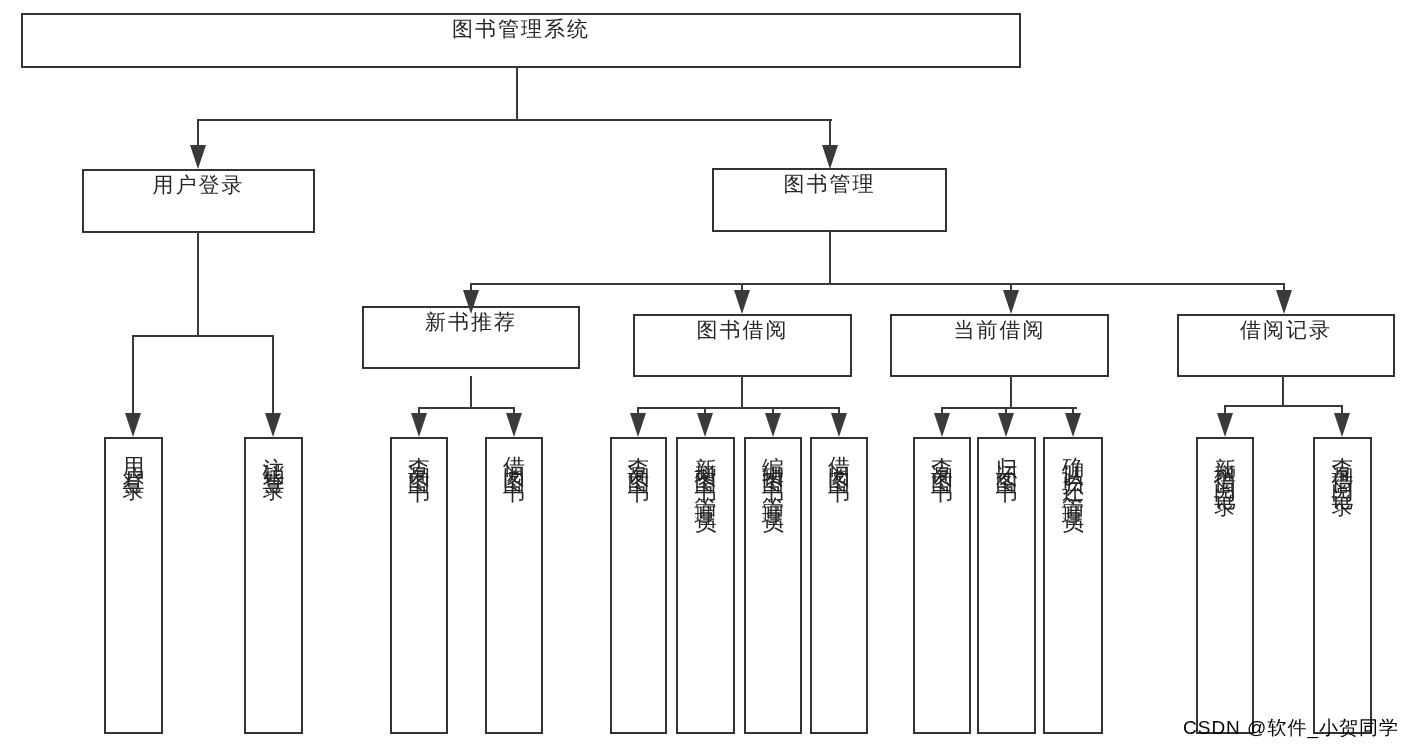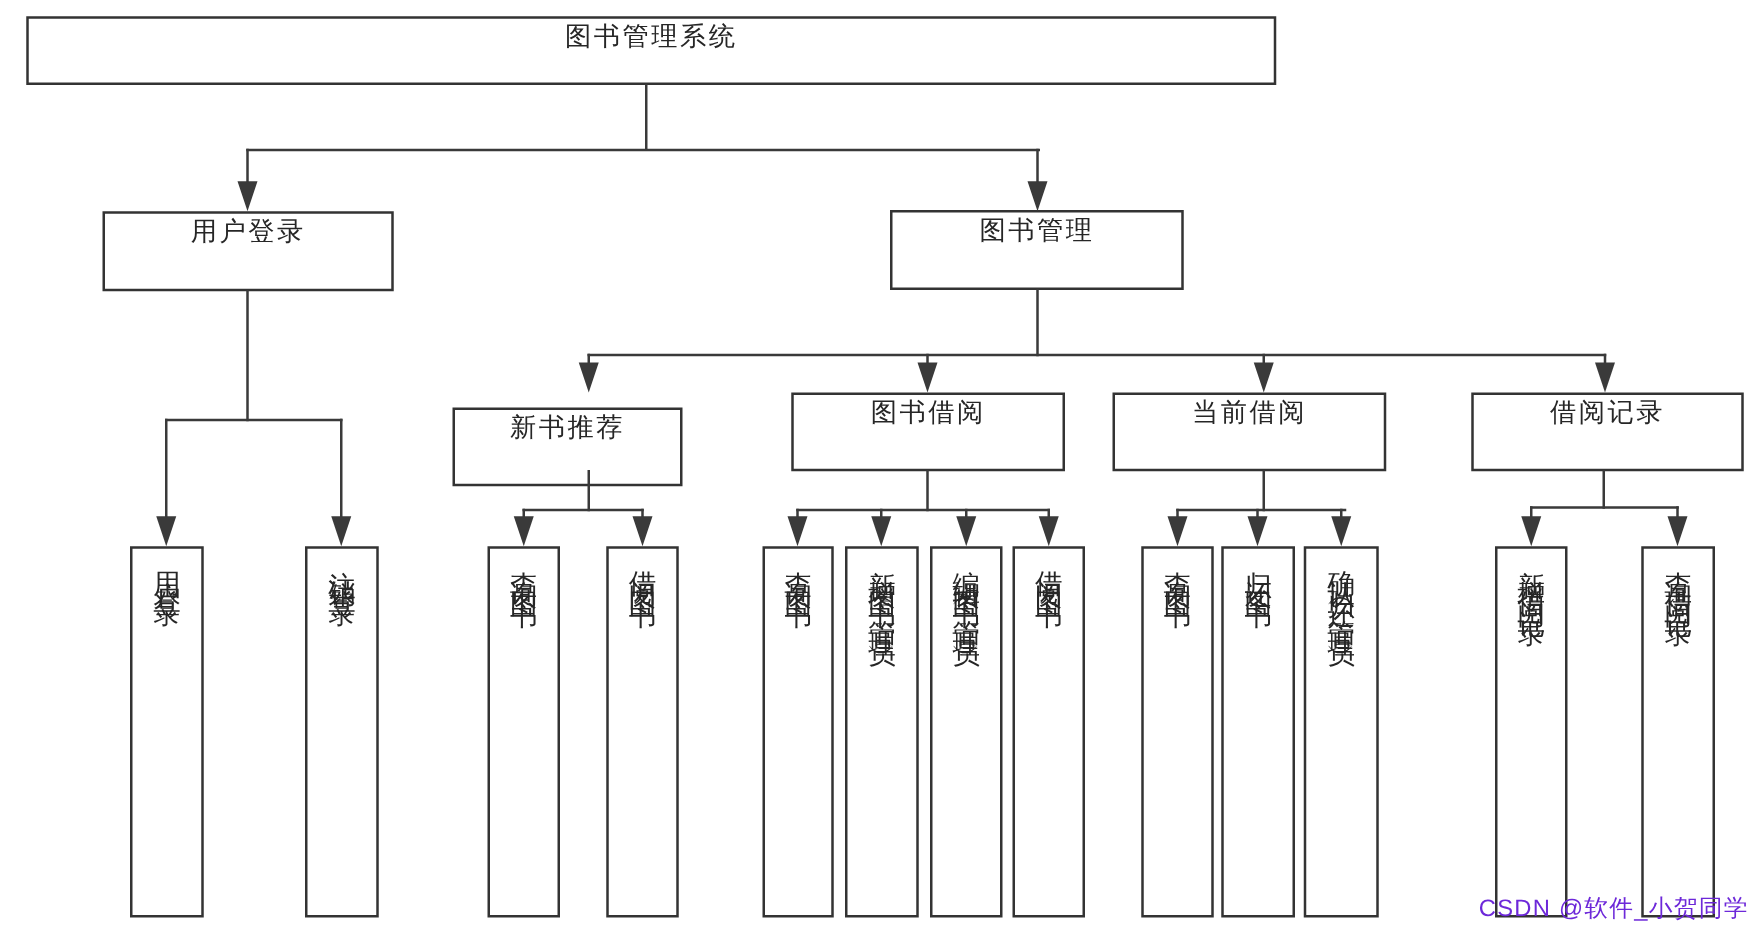--- a/index.html
+++ b/index.html
@@ -43,42 +43,42 @@
     border-left: 8px solid transparent;
     border-right: 8px solid transparent;
     border-top: 24px solid #3a3a3a;
   }
   .watermark {
     position: absolute;
     left: 1183px;
     top: 716px;
     font-size: 19px;
     line-height: 24px;
-    color: #6d28d9;
+    color: #000000;
     letter-spacing: 1px;
     white-space: nowrap;
   }
 </style>
 </head>
 <body>
 
 <div class="canvas">
 
   <div class="box" style="left:21px;top:13px;width:1000px;height:55px">
     <span class="hlabel">图书管理系统</span>
   </div>
 
   <div class="box lvl" style="left:82px;top:169px;width:233px;height:64px">
     <span class="hlabel">用户登录</span>
   </div>
   <div class="box lvl" style="left:712px;top:168px;width:235px;height:64px">
     <span class="hlabel">图书管理</span>
   </div>
 
-  <div class="box lvl" style="left:362px;top:326px;width:184px;height:63px">
+  <div class="box lvl" style="left:362px;top:306px;width:218px;height:63px">
     <span class="hlabel">新书推荐</span>
   </div>
   <div class="box lvl" style="left:633px;top:314px;width:219px;height:63px">
     <span class="hlabel">图书借阅</span>
   </div>
   <div class="box lvl" style="left:890px;top:314px;width:219px;height:63px">
     <span class="hlabel">当前借阅</span>
   </div>
   <div class="box lvl" style="left:1177px;top:314px;width:218px;height:63px">
     <span class="hlabel">借阅记录</span>

